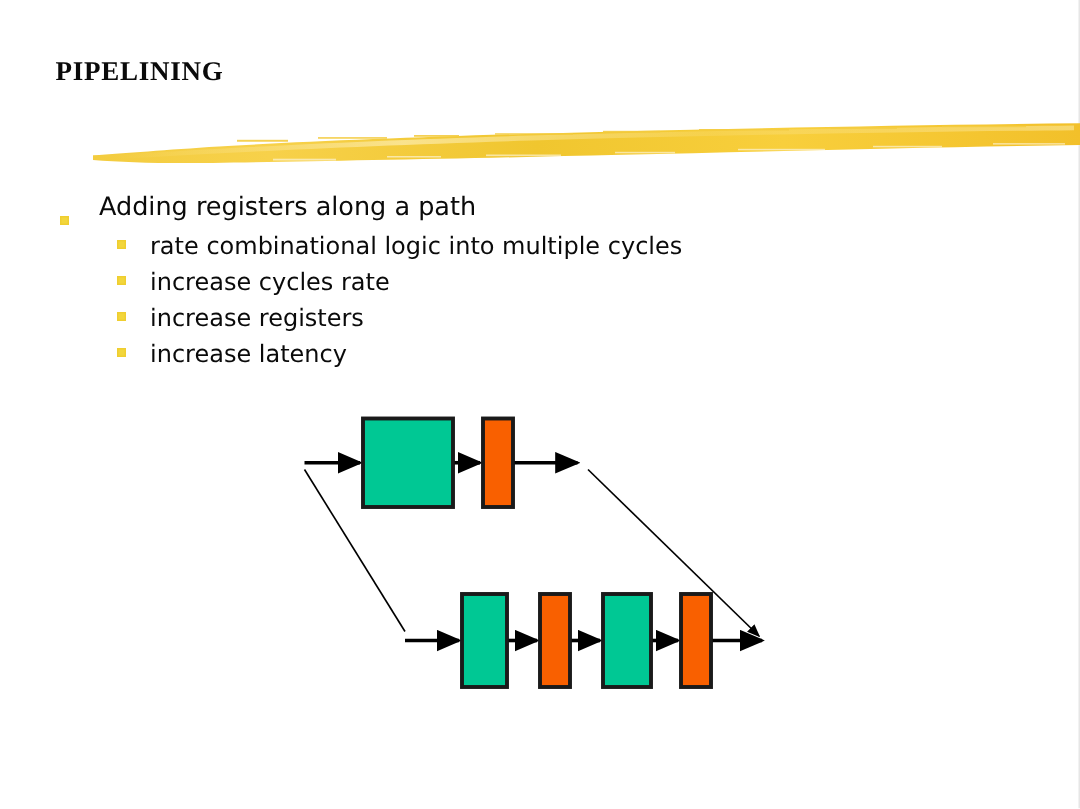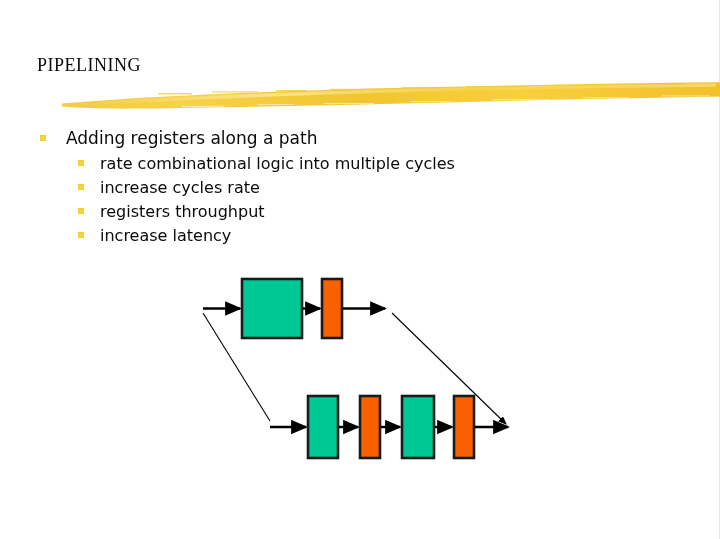--- a/index.html
+++ b/index.html
@@ -22,23 +22,23 @@
     height: 539px;
     background: #ffffff;
     border-right: 1px solid #e6e6e6;
     box-sizing: border-box;
   }
 
   
   #title {
     position: absolute;
     left: 37px;
-    top: 50px;
+    top: 32px;
     font-family: "Liberation Serif", serif;
-    font-weight: normal;
+    font-weight: bold;
     font-size: 26px;
     letter-spacing: 0.5px;
     color: #0a0a0a;
     font-variant: small-caps;
     text-transform: lowercase;
     line-height: 1;
     white-space: nowrap;
   }
 
   
@@ -55,21 +55,21 @@
   #bullets {
     position: absolute;
     left: 40px;
     top: 126px;
     width: 620px;
   }
   .b-row {
     display: flex;
     align-items: flex-start;
   }
-  .b-row.lvl1 { margin-left: 0px;  margin-bottom: 2px; }
+  .b-row.lvl1 { margin-left: 0px;  margin-bottom: 2px; align-items: flex-end; }
   .b-row.lvl2 { margin-left: 38px; margin-bottom: 1px; }
 
   .marker {
     flex: 0 0 auto;
     background: #f2d63c;
     box-shadow: inset 0 0 0 1px #efce30;
   }
   .lvl1 .marker {
     width: 6px; height: 6px;
     margin-top: 9px;
@@ -186,21 +186,21 @@
       <span class="b-text">rate combinational logic into multiple cycles</span>
     </div>
 
     <div class="b-row lvl2">
       <span class="marker"></span>
       <span class="b-text">increase cycles rate</span>
     </div>
 
     <div class="b-row lvl2">
       <span class="marker"></span>
-      <span class="b-text">registers throughput</span>
+      <span class="b-text">increase registers</span>
     </div>
 
     <div class="b-row lvl2">
       <span class="marker"></span>
       <span class="b-text">increase latency</span>
     </div>
 
   </div>
 
   <svg id="diagram" viewBox="0 0 720 230" preserveAspectRatio="none">

